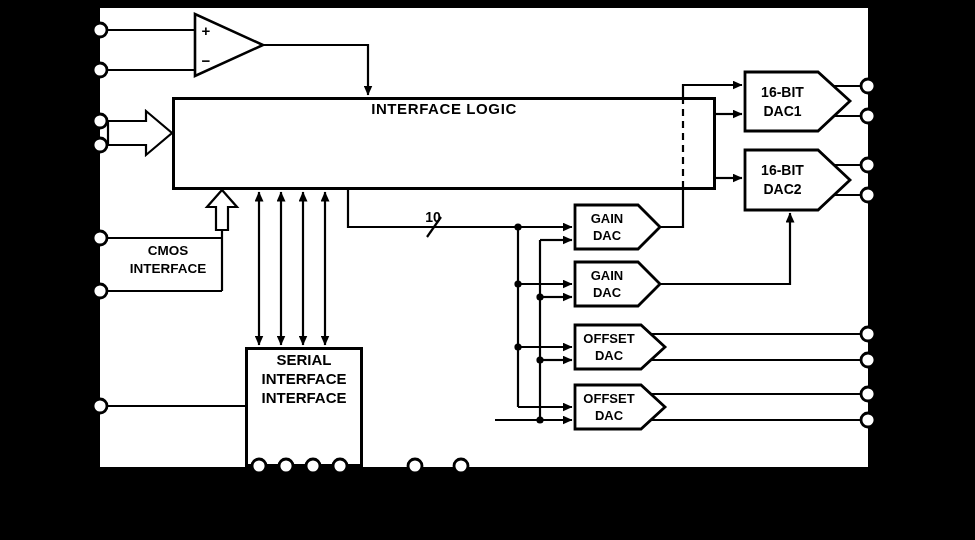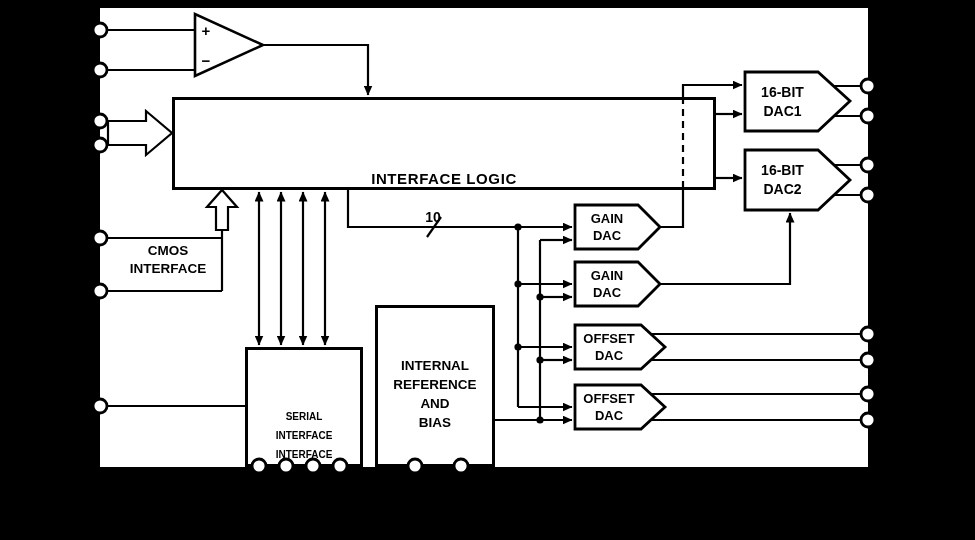--- a/index.html
+++ b/index.html
@@ -2,26 +2,26 @@
 <html><head>
 <meta charset="utf-8">
 <style>
   html,body{margin:0;padding:0;background:#000;}
   .canvas{position:relative;width:975px;height:540px;background:#000;overflow:hidden;
           font-family:"Liberation Sans","DejaVu Sans",sans-serif;}
   .chip{position:absolute;left:100px;top:8px;width:768px;height:459px;background:#fff;z-index:0;}
   svg.layer{position:absolute;left:0;top:0;z-index:1;}
   svg.overlay{position:absolute;left:0;top:0;z-index:3;}
   .block{position:absolute;background:#fff;border:3px solid #000;box-sizing:border-box;
-         display:flex;flex-direction:column;align-items:center;justify-content:flex-end;
+         display:flex;flex-direction:column;align-items:center;justify-content:flex-start;
          text-align:center;font-weight:bold;color:#000;z-index:2;}
   .lbl{position:absolute;display:flex;flex-direction:column;align-items:center;justify-content:center;
        text-align:center;font-weight:bold;color:#000;z-index:4;}
   .b-il{left:172px;top:97px;width:544px;height:93px;font-size:15px;letter-spacing:.6px;}
-  .b-spi{left:245px;top:347px;width:118px;height:120px;font-size:10px;line-height:19px;}
+  .b-spi{left:245px;top:347px;width:118px;height:120px;font-size:15px;line-height:19px;}
   .b-ref{left:375px;top:305px;width:120px;height:162px;font-size:13.5px;line-height:19px;padding-bottom:32px;}
   .l-cmos{left:120px;top:241px;width:96px;height:38px;font-size:13.5px;line-height:18px;}
   .l-gain1{left:575px;top:205px;width:64px;height:44px;font-size:13px;line-height:17px;}
   .l-gain2{left:575px;top:262px;width:64px;height:44px;font-size:13px;line-height:17px;}
   .l-off1{left:575px;top:325px;width:68px;height:44px;font-size:13px;line-height:17px;}
   .l-off2{left:575px;top:385px;width:68px;height:44px;font-size:13px;line-height:17px;}
   .l-dac1{left:745px;top:72px;width:75px;height:59px;font-size:14px;line-height:19px;}
   .l-dac2{left:745px;top:150px;width:75px;height:60px;font-size:14px;line-height:19px;}
   .l-bus{left:420px;top:208px;width:26px;height:18px;font-size:14px;}
   .l-plus{left:198px;top:22px;width:16px;height:16px;font-size:15px;}
@@ -108,26 +108,20 @@
   <div class="block b-il">
     <span>INTERFACE LOGIC</span>
   </div>
 
   <div class="block b-spi">
     <span>SERIAL</span>
     <span>INTERFACE</span>
     <span>INTERFACE</span>
   </div>
 
-  <div class="block b-ref">
-    <span>INTERNAL</span>
-    <span>REFERENCE</span>
-    <span>AND</span>
-    <span>BIAS</span>
-  </div>
 
   <svg class="overlay" width="975" height="540" viewBox="0 0 975 540">
     <line x1="683" y1="97" x2="683" y2="190" stroke="#000" stroke-width="2.2" stroke-dasharray="7 5"></line>
 
     <g fill="#000">
       <circle cx="518" cy="227" r="3.6"></circle>
       <circle cx="518" cy="284" r="3.6"></circle>
       <circle cx="518" cy="347" r="3.6"></circle>
       <circle cx="540" cy="297" r="3.6"></circle>
       <circle cx="540" cy="360" r="3.6"></circle>

